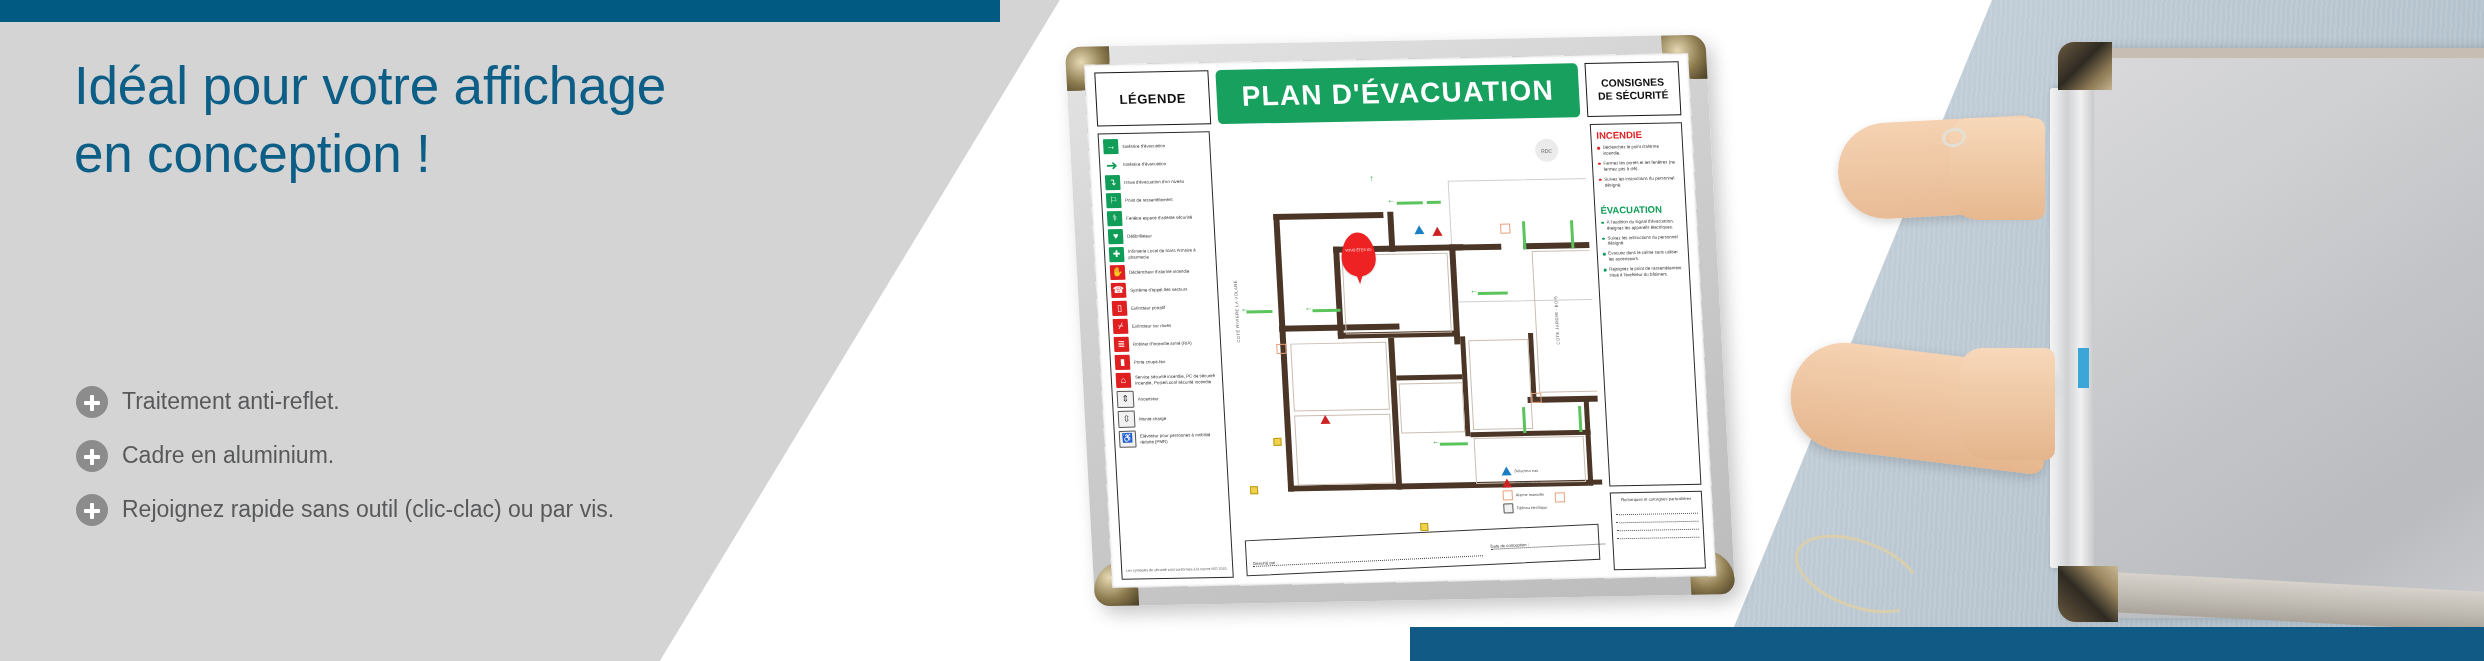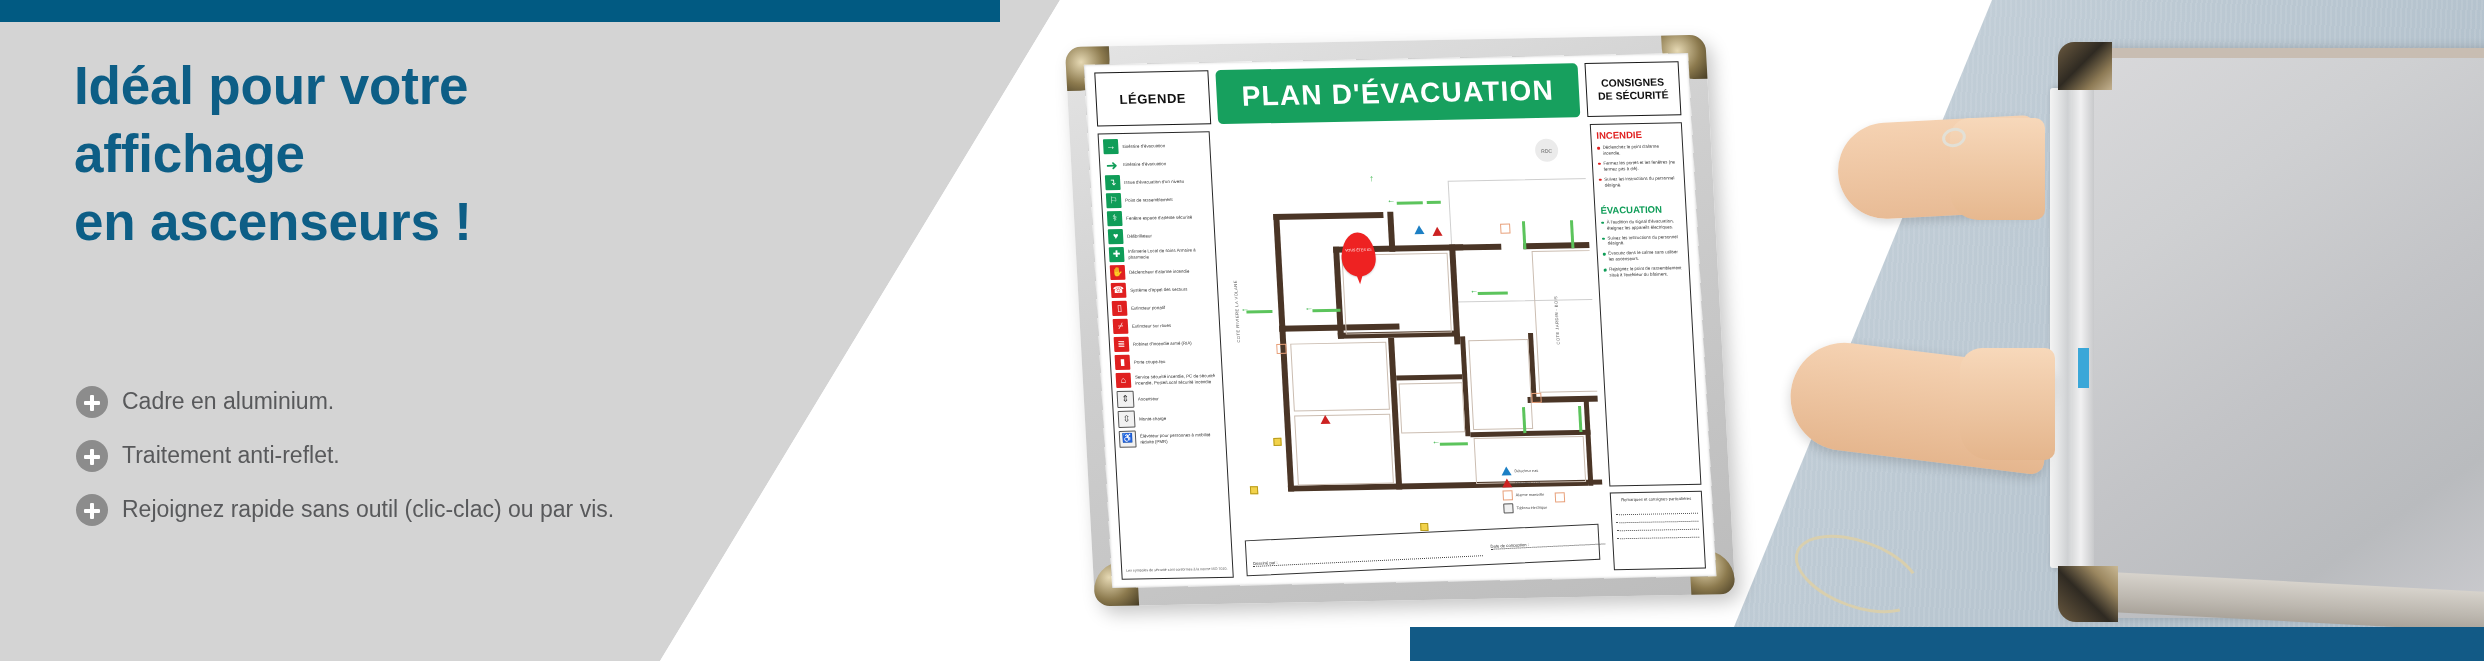--- a/index.html
+++ b/index.html
@@ -16,21 +16,21 @@
     -webkit-clip-path:polygon(420px 0,700px 0,700px 661px,20px 661px);
     clip-path:polygon(420px 0,700px 0,700px 661px,20px 661px);}
 
   
   .bar-top{position:absolute;left:0;top:0;width:1000px;height:22px;background:#015a82;}
   
   .bar-bottom{position:absolute;right:0;bottom:0;width:1074px;height:34px;background:#125a86;}
 
   
   .headline{position:absolute;left:74px;top:52px;width:620px;color:#0d5e86;
-    font-size:53px;line-height:1.28;font-weight:700;letter-spacing:-0.2px;}
+    font-size:53px;line-height:1.28;font-weight:400;letter-spacing:-0.2px;}
   .headline .l2{display:block;}
 
   
   .bullets{position:absolute;left:76px;top:386px;width:600px;}
   .bullet{display:flex;align-items:center;margin-bottom:22px;}
   .b-ico{position:relative;flex:0 0 auto;width:32px;height:32px;border-radius:50%;
     background:#8c8c8c;margin-right:14px;}
   .b-ico:before,.b-ico:after{content:"";position:absolute;background:#fff;border-radius:1px;}
   .b-ico:before{left:8px;top:14.5px;width:16px;height:4px;}
   .b-ico:after{left:14px;top:8.5px;width:4px;height:16px;}
@@ -162,31 +162,31 @@
 <body>
 
 <div class="stage">
 
   <div class="grey-panel"></div>
   <div class="white-wedge"></div>
   <div class="bar-top"></div>
 
   <div class="headline">
     <span>Idéal pour votre affichage</span>
-    <span class="l2">en ascenseurs !</span>
+    <span class="l2">en conception !</span>
   </div>
 
   <div class="bullets">
     <div class="bullet">
       <span class="b-ico"></span>
-      <span class="b-txt">Cadre en aluminium.</span>
+      <span class="b-txt">Traitement anti-reflet.</span>
     </div>
     <div class="bullet">
       <span class="b-ico"></span>
-      <span class="b-txt">Traitement anti-reflet.</span>
+      <span class="b-txt">Cadre en aluminium.</span>
     </div>
     <div class="bullet">
       <span class="b-ico"></span>
       <span class="b-txt">Rejoignez rapide sans outil (clic-clac) ou par vis.</span>
     </div>
   </div>
 
   <div class="photo">
     <div class="wall"></div>
     <div class="wall-grain"></div>

